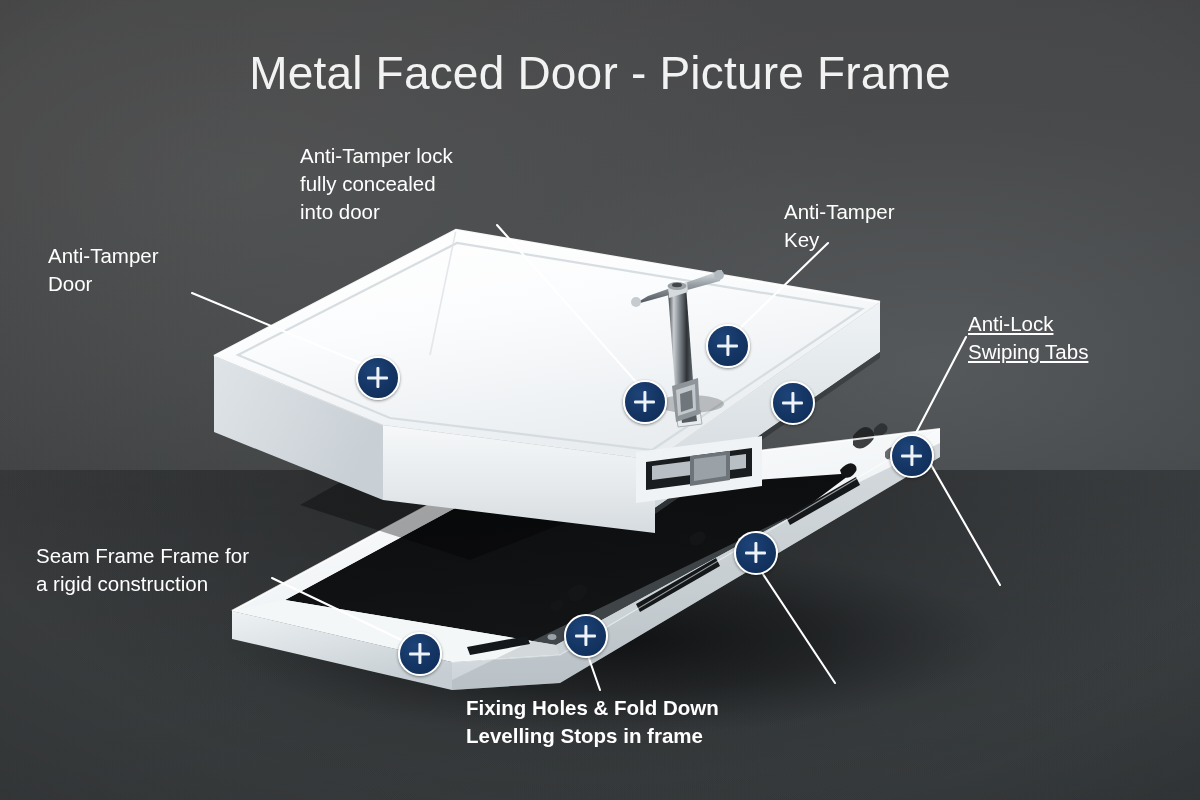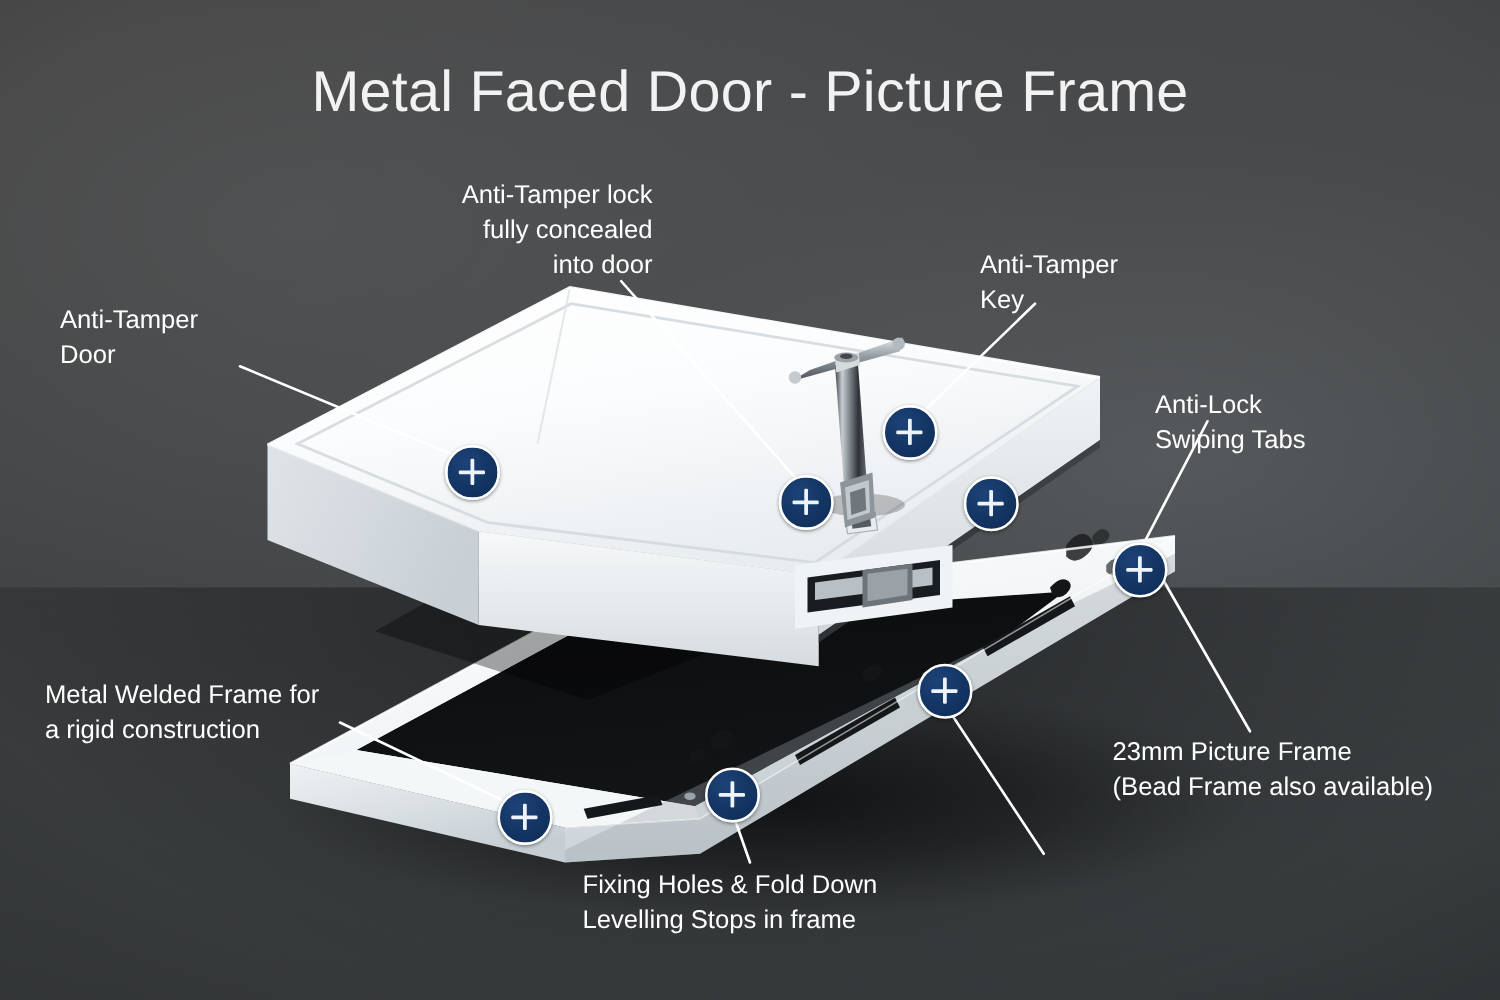--- a/index.html
+++ b/index.html
@@ -55,21 +55,21 @@
   
   .label {
     position: absolute;
     color: #ffffff;
     font-size: 20.5px;
     font-weight: 400;
     line-height: 28px;
     white-space: pre-line;
   }
   .label.c  { text-align: left; }
-  .label.r  { text-align: right; }
+  .label.r  { }
 
   
   .leaders {
     position: absolute;
     inset: 0;
     pointer-events: none;
   }
 
   
   .product {
@@ -292,30 +292,28 @@
   <div class="label r" style="left:300px; top:142px; width:222px;">Anti-Tamper lock
 fully concealed
 into door</div>
 
   <div class="label c" style="left:48px; top:242px; width:212px;">Anti-Tamper
 Door</div>
 
   <div class="label c" style="left:784px; top:198px; width:188px;">Anti-Tamper
 Key</div>
 
-  <div class="label c" style="left:924px; top:310px; width:196px;">Anti-Lock
+  <div class="label c" style="left:968px; top:310px; width:196px;text-decoration:underline;">Anti-Lock
 Swiping Tabs</div>
 
-  <div class="label c" style="left:890px; top:588px; width:300px;">23mm Picture Frame
-(Bead Frame also available)</div>
-
-  <div class="label c" style="left:36px; top:542px; width:268px;">Metal Welded Frame for
+
+  <div class="label c" style="left:36px; top:542px; width:268px;">Seam Frame Frame for
 a rigid construction</div>
 
-  <div class="label c" style="left:466px; top:694px; width:278px;">Fixing Holes &amp; Fold Down
+  <div class="label c" style="left:466px; top:694px; width:278px;font-weight:bold;">Fixing Holes &amp; Fold Down
 Levelling Stops in frame</div>
 
 
   <div class="marker" style="left:356px; top:356px;"></div>
   <div class="marker" style="left:623px; top:380px;"></div>
   <div class="marker" style="left:706px; top:324px;"></div>
   <div class="marker" style="left:771px; top:381px;"></div>
   <div class="marker" style="left:890px; top:434px;"></div>
   <div class="marker" style="left:734px; top:531px;"></div>
   <div class="marker" style="left:564px; top:614px;"></div>

